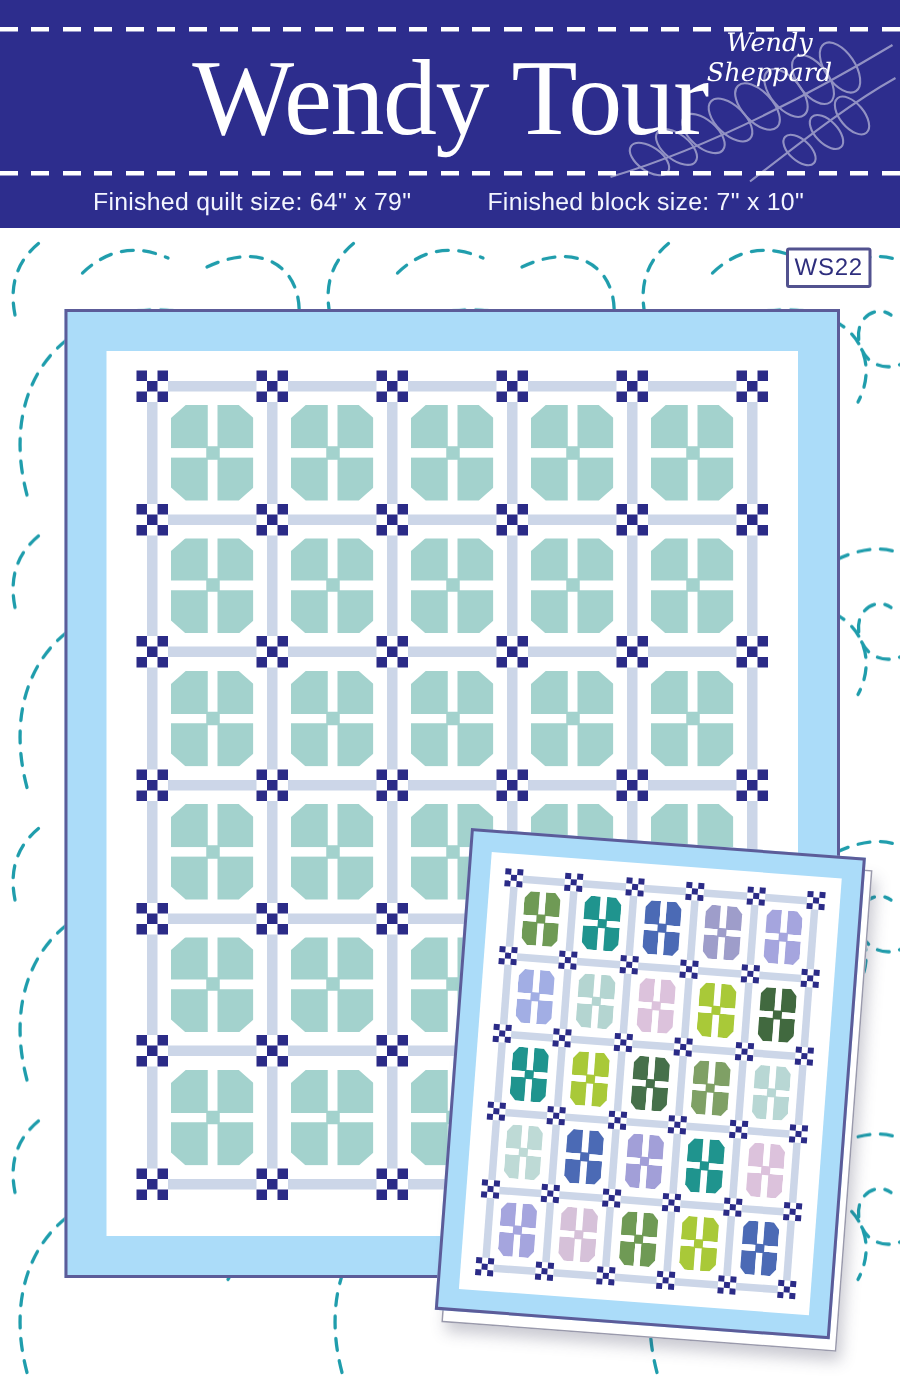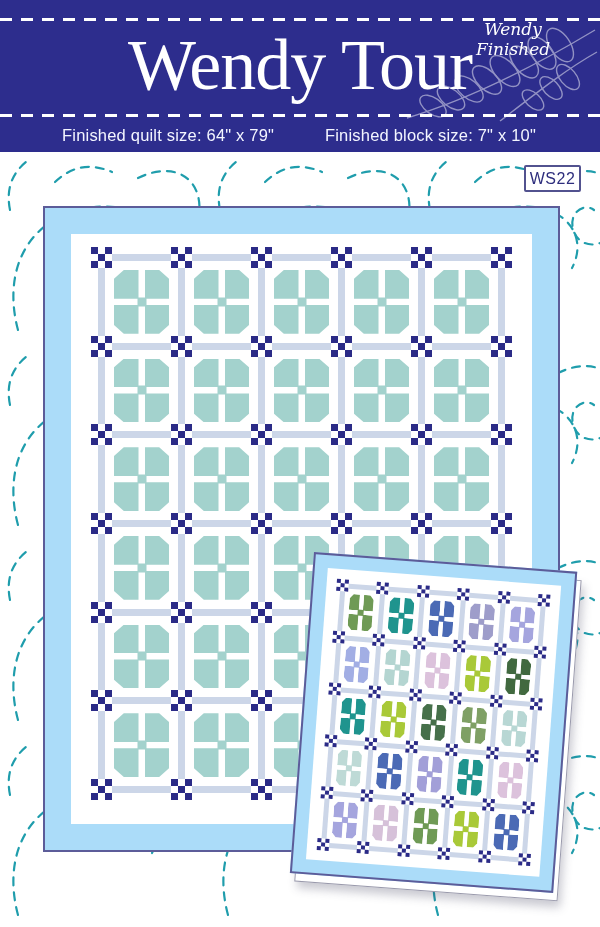--- a/index.html
+++ b/index.html
@@ -95,21 +95,21 @@
       <ellipse cx="100" cy="49" rx="10" ry="19" transform="rotate(-43 100 49)"></ellipse>
       <ellipse cx="119" cy="40" rx="10" ry="19" transform="rotate(-40 119 40)"></ellipse>
       <ellipse cx="137" cy="31" rx="10" ry="19" transform="rotate(-37 137 31)"></ellipse>
       <ellipse cx="155" cy="23" rx="10" ry="19" transform="rotate(-34 155 23)"></ellipse>
       <path d="M95 99 C 130 72, 160 48, 192 30"></path>
       <ellipse cx="128" cy="78" rx="7" ry="13" transform="rotate(-48 128 78)"></ellipse>
       <ellipse cx="146" cy="66" rx="7.5" ry="14" transform="rotate(-44 146 66)"></ellipse>
       <ellipse cx="163" cy="55" rx="8" ry="15" transform="rotate(-40 163 55)"></ellipse>
     </g>
   </svg>
-  <div class="designer">Wendy Finished</div>
+  <div class="designer">Wendy Sheppard</div>
   <div class="title">Wendy Tour</div>
   <div class="dash-line dash-bottom"></div>
   <div class="sizes-row">
     <span>Finished quilt size: 64" x 79"</span>
     <span>Finished block size: 7" x 10"</span>
   </div>
 </div>
 
 <div class="badge">
   <span>WS22</span>

